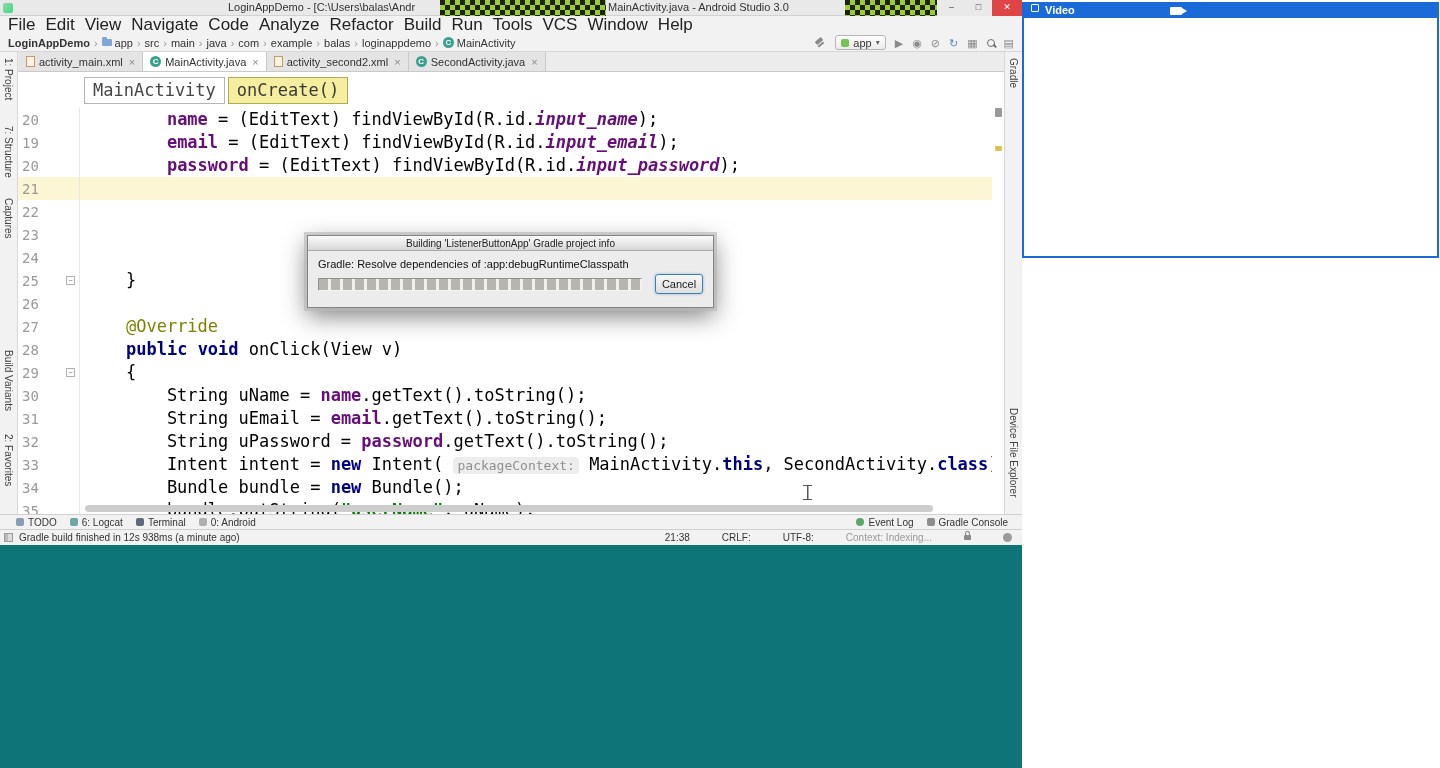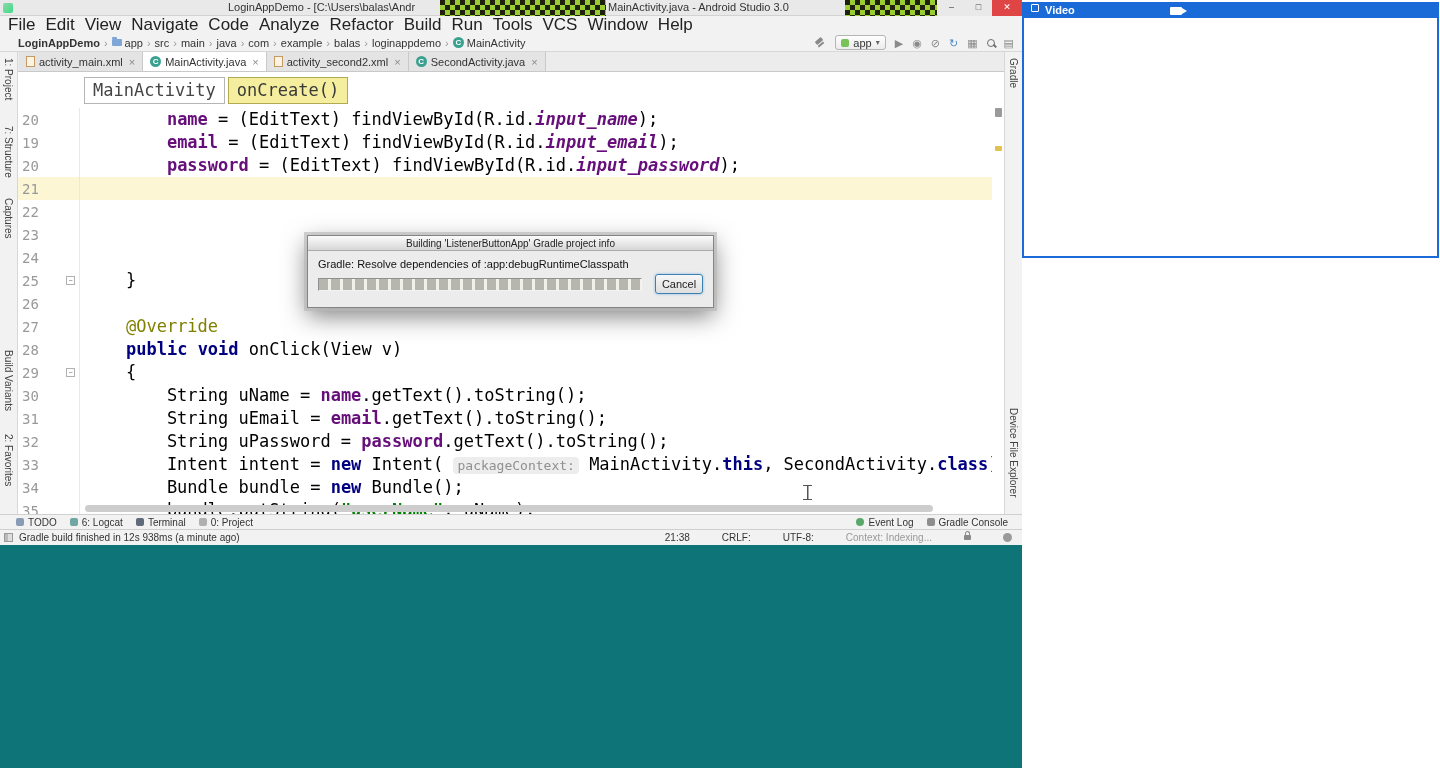--- a/index.html
+++ b/index.html
@@ -15,21 +15,21 @@
 .hatch{position:absolute;top:0;height:16px;background:repeating-linear-gradient(45deg,#9ACD32 0 4px,#20200e 4px 8px);background:conic-gradient(var(--hatch-green,#9ACD32) 25%,#20200e 0 50%,var(--hatch-green,#9ACD32) 0 75%,#20200e 0) 0 0/10px 10px}
 .hatch-a{left:440px;width:166px}.hatch-b{left:845px;width:92px}
 .win-controls{position:absolute;right:0;top:0;height:16px;display:flex}
 .wc{width:27px;height:16px;text-align:center;font-size:9px;line-height:15px;color:#444;background:#e9e9e9}
 .wc.close{width:30px;background:var(--close-red,#E04545);color:#fff}
 
 .menubar{position:absolute;left:0;top:16px;width:100%;height:18px;background:#f2f2f2;display:flex;align-items:center;padding-left:3px}
 .menu-item{font-size:17px;color:#222;padding:0 5px}
 
 .navbar{position:absolute;left:0;top:34px;width:100%;height:18px;background:#f2f2f2;border-bottom:1px solid #d7d7d7;display:flex;align-items:center}
-.breadcrumb{display:flex;align-items:flex-start;padding-left:18px;font-size:11px;color:#333;white-space:nowrap}
+.breadcrumb{display:flex;align-items:flex-start;padding-left:8px;font-size:11px;color:#333;white-space:nowrap}
 .bc-sep{color:#9a9a9a;margin:0 4px;font-size:11px}
 .bc-item{display:inline-flex;align-items:center;gap:3px}
 .bc-bold{font-weight:bold}
 .ic-folder{width:10px;height:7px;background:#7ea7d8;border-radius:1px;position:relative;display:inline-block}
 .ic-folder::before{content:'';position:absolute;top:-2px;left:0;width:5px;height:2px;background:#7ea7d8;border-radius:1px 1px 0 0}
 .ic-class{width:11px;height:11px;border-radius:50%;background:#3aa18f;color:#fff;font-size:8px;line-height:11px;text-align:center;font-weight:bold;display:inline-block}
 .toolbar{margin-left:auto;display:flex;align-items:center;gap:9px;padding-right:8px}
 .tb-icon{font-size:11px;color:#8a8a8a;line-height:14px}
 .tb-icon.blue{color:#4a88c7}
 .hammer{position:relative;width:13px;height:13px;display:inline-block}
@@ -377,21 +377,21 @@
           <span class="bb-item">
             <span class="bb-ic logcat"></span>
             <span>6: Logcat</span>
           </span>
           <span class="bb-item">
             <span class="bb-ic terminal"></span>
             <span>Terminal</span>
           </span>
           <span class="bb-item">
             <span class="bb-ic messages"></span>
-            <span>0: Project</span>
+            <span>0: Android</span>
           </span>
         </div>
       <div class="bb-right">
           <span class="bb-item">
             <span class="bb-ic event"></span>
             <span>Event Log</span>
           </span>
           <span class="bb-item">
             <span class="bb-ic gradle"></span>
             <span>Gradle Console</span>

